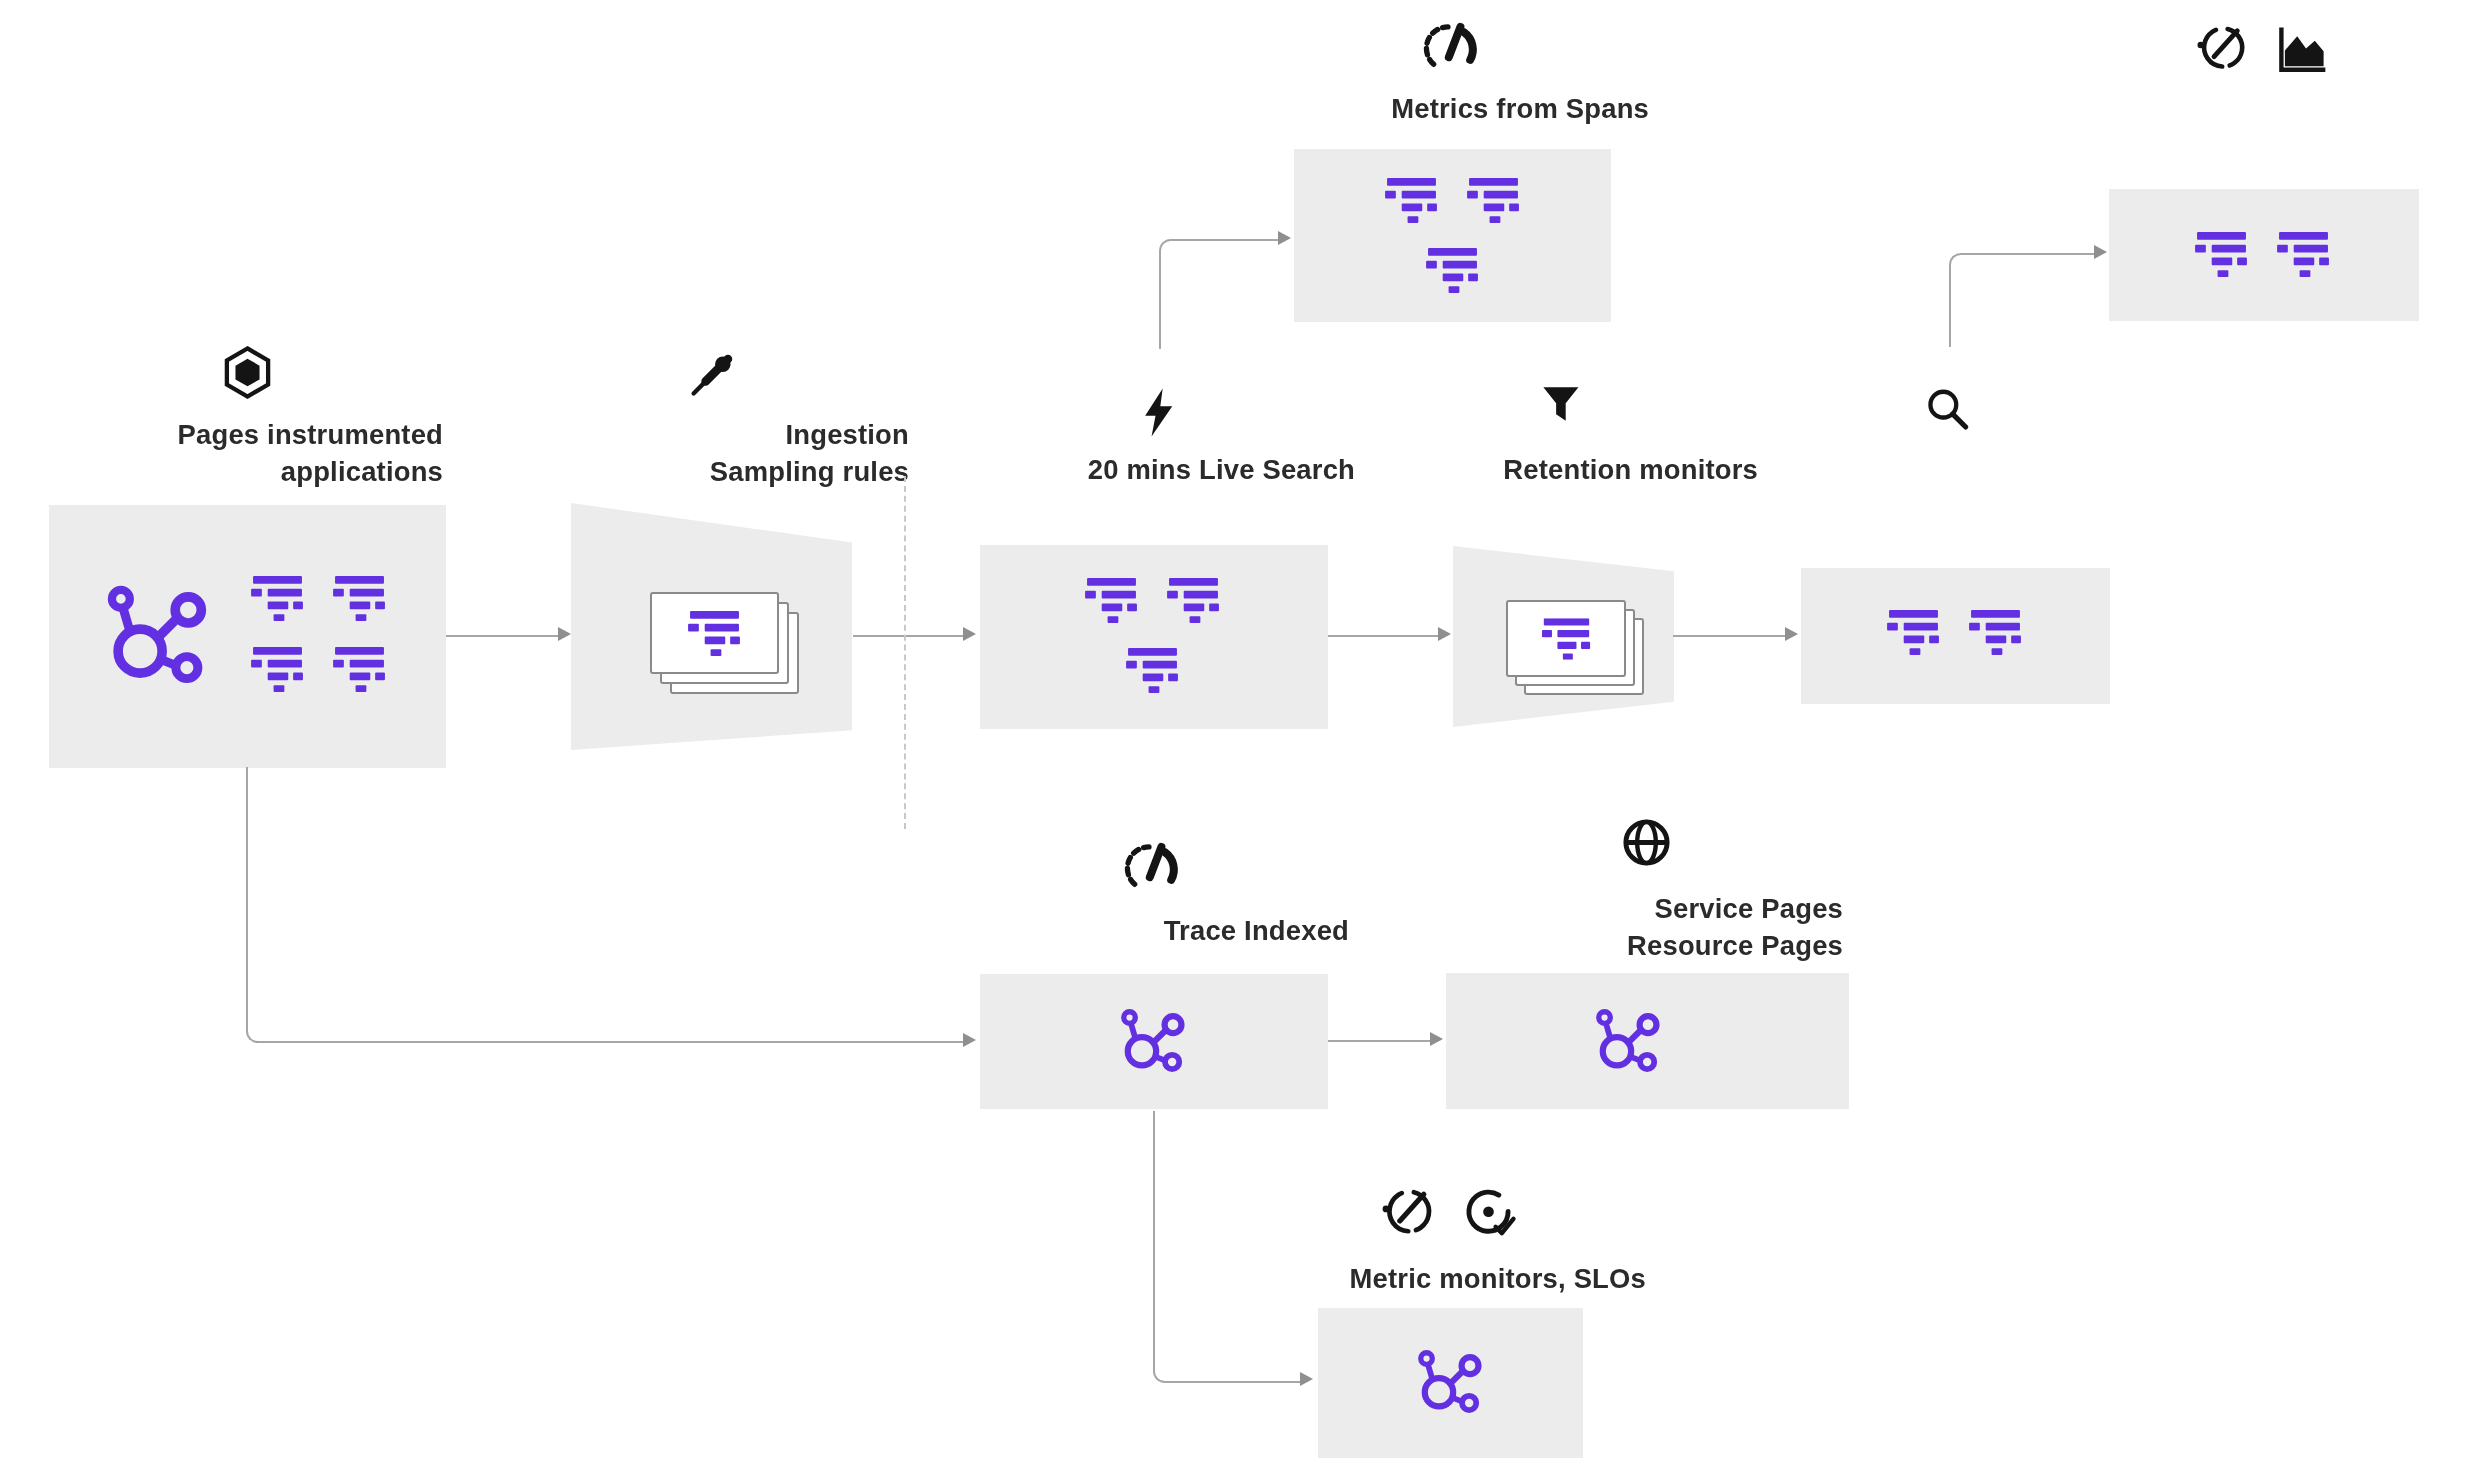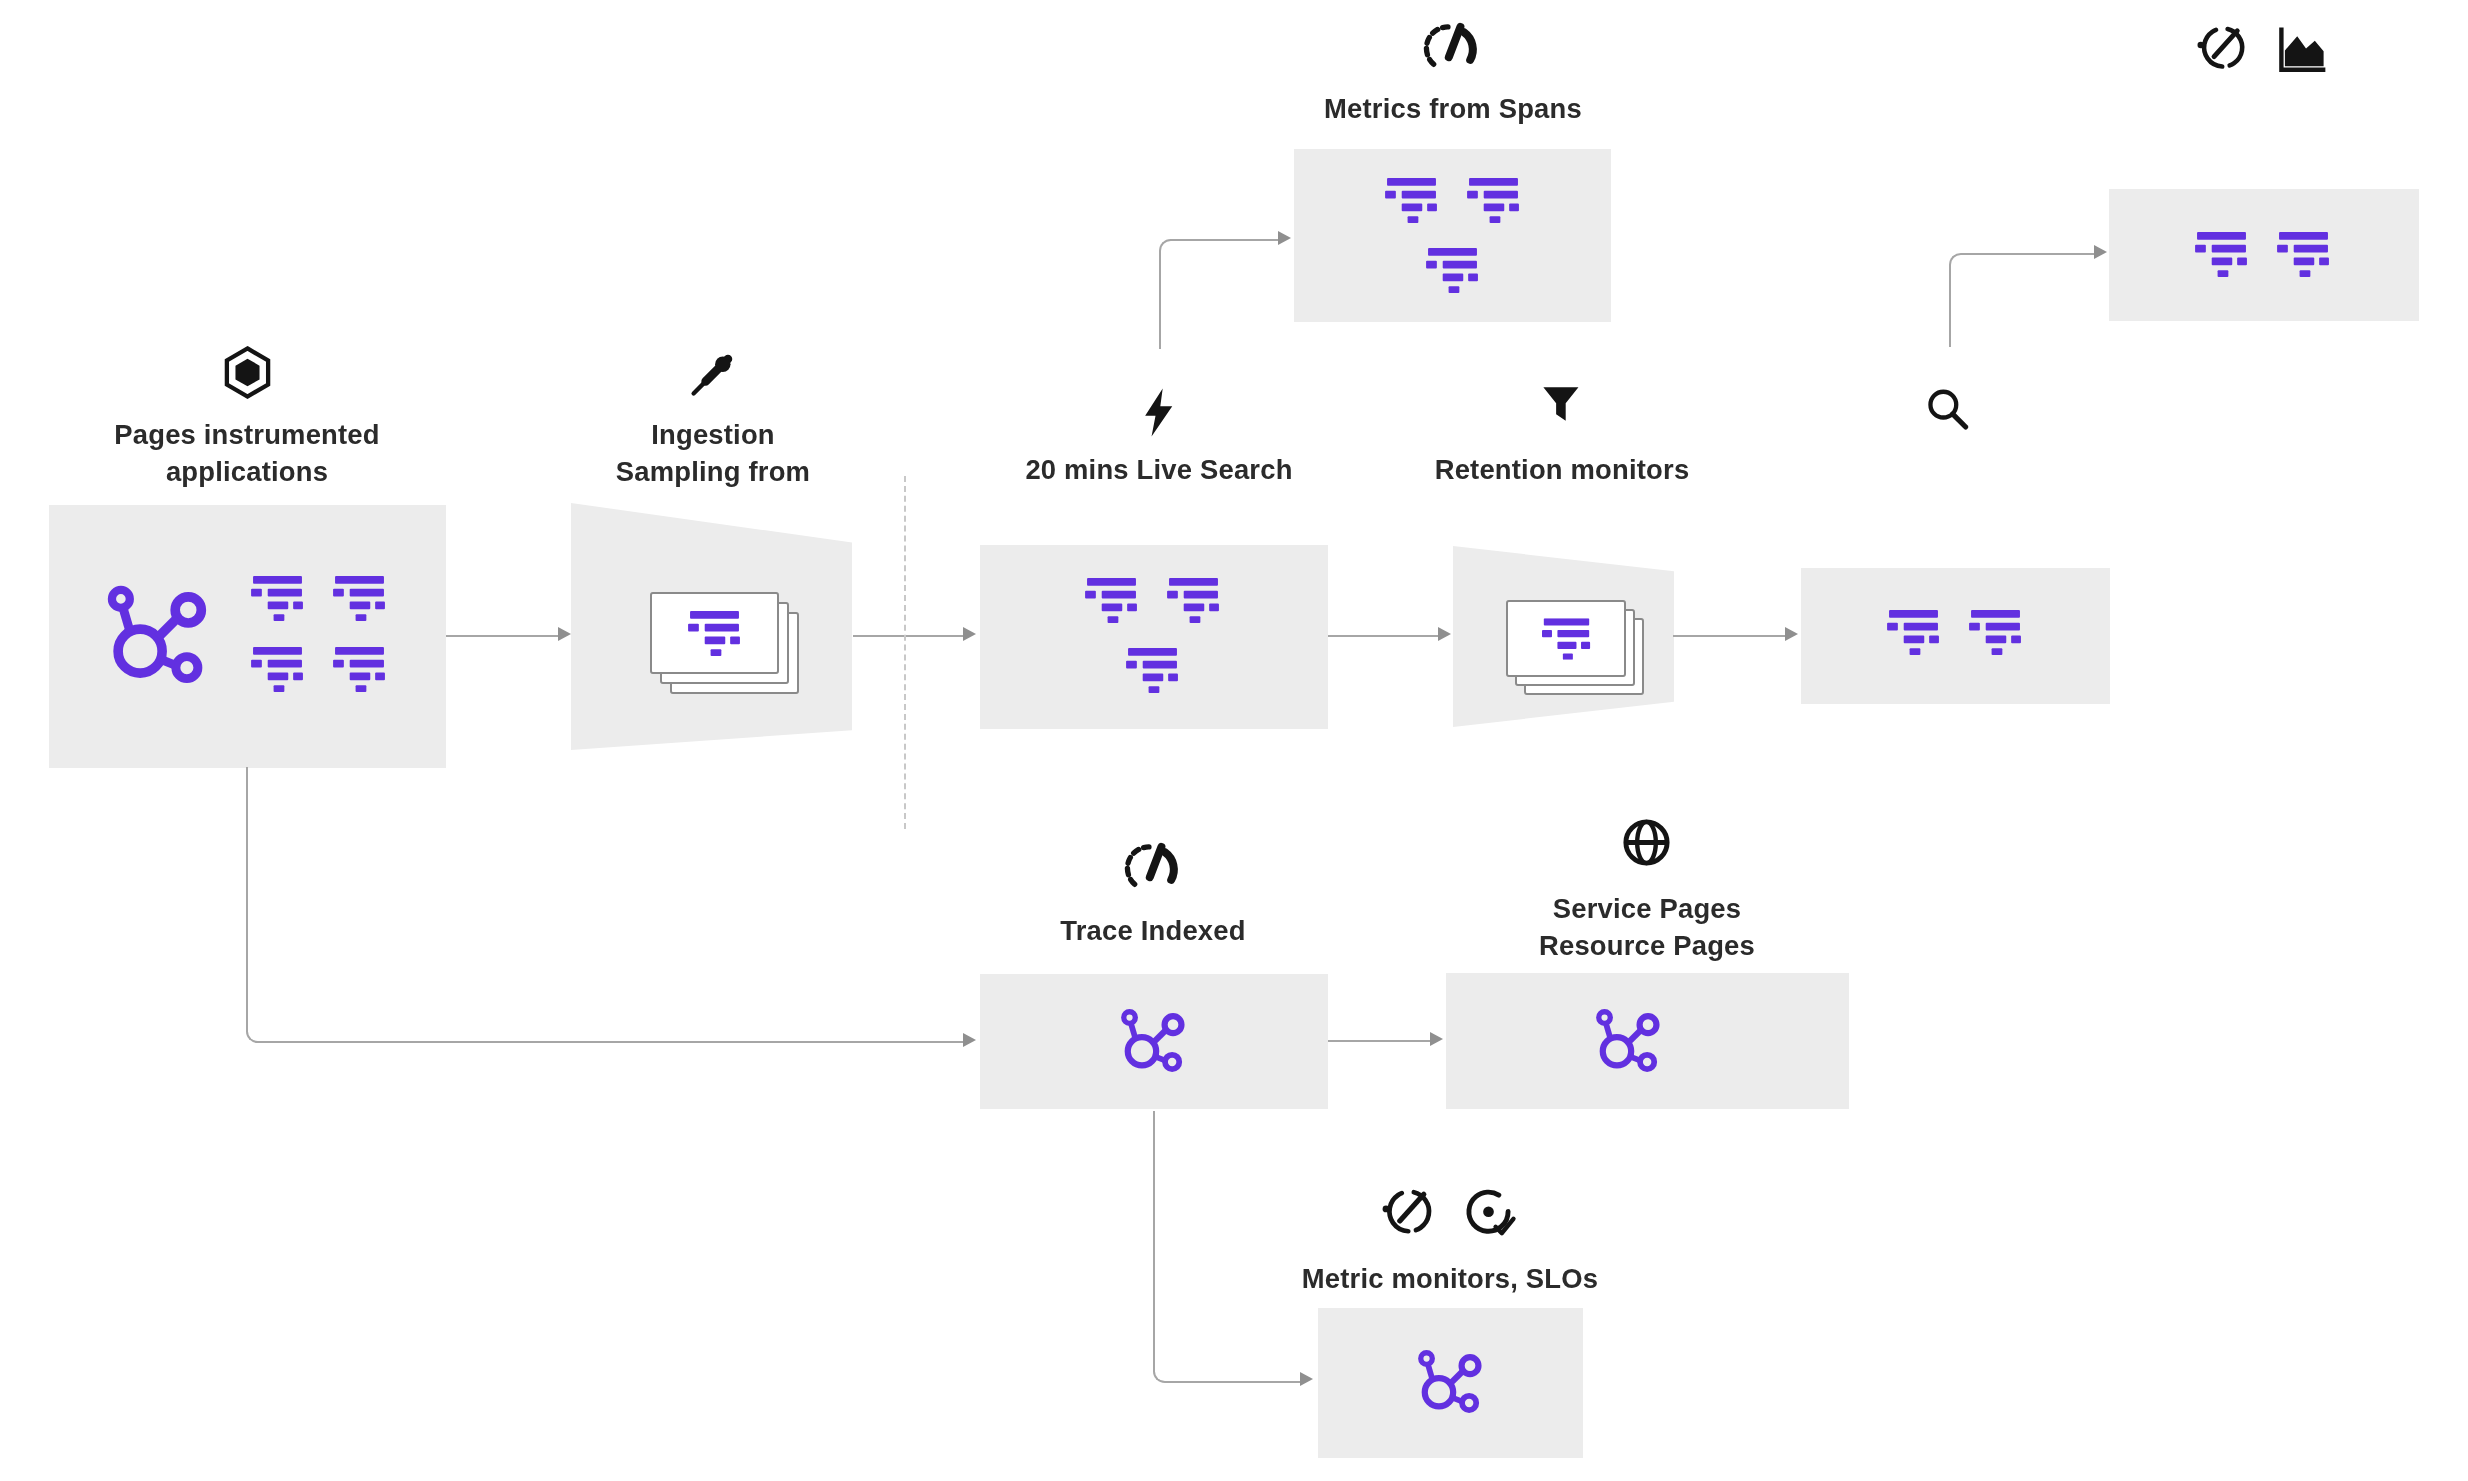--- a/index.html
+++ b/index.html
@@ -1,18 +1,18 @@
 <!DOCTYPE html>
 <html style="--purple: #6230E0; --box-gray: #ECECEC; --line-gray: #A6A6A6; --arrow-gray: #8F8F8F; --dash-gray: #C8C8C8; --text-color: #2B2B2B; --icon-black: #141414;"><head>
 <meta charset="utf-8">
 <style>
   html,body{margin:0;padding:0;background:#ffffff;}
   .stage{position:relative;width:2468px;height:1482px;background:#ffffff;overflow:hidden;
          font-family:"Liberation Sans",sans-serif;}
-  .label{position:absolute;width:392px;text-align:center;font-weight:bold;font-size:27.4px;
+  .label{position:absolute;width:392px;text-align:right;font-weight:bold;font-size:27.4px;
          line-height:37px;color:var(--text-color);white-space:pre-line;letter-spacing:0.2px;}
   .gbox{position:absolute;background:var(--box-gray);}
   .trap{position:absolute;background:var(--box-gray);}
   .icon{position:absolute;}
   .stroke-k{stroke:var(--icon-black);fill:none;}
   .fill-k{fill:var(--icon-black);stroke:none;}
   .stroke-p{stroke:var(--purple);fill:none;}
   .fill-p{fill:var(--purple);stroke:none;}
   .hline{position:absolute;height:2px;background:var(--line-gray);}
   .ah{position:absolute;width:0;height:0;border-top:7.8px solid transparent;
@@ -96,21 +96,21 @@
   <svg class="icon" style="left:333px;top:647px" width="53" height="45" viewBox="0 0 54 46">
       <use href="#sym-span-list"></use>
     </svg>
 
   <svg class="icon" style="left:685px;top:347px" width="55" height="55" viewBox="0 0 64 64">
     <circle class="fill-k" cx="44" cy="20" r="9"></circle>
     <line class="stroke-k" x1="50" y1="14" x2="24" y2="40" stroke-width="10" stroke-linecap="round"></line>
     <line class="stroke-k" x1="24" y1="40" x2="10" y2="54" stroke-width="5" stroke-linecap="round"></line>
   </svg>
   <div class="label" style="left:517px;top:416px">Ingestion
-Sampling from</div>
+Sampling rules</div>
   <div class="trap" style="left:571px;top:503px;width:281px;height:247px;clip-path:polygon(0 0,100% 16%,100% 92%,0 100%)"></div>
   <div class="cards" style="left:650px;top:592px;width:147px;height:100px">
     <div class="card back" style="left:19.6px;top:19.6px;width:125px;height:78px"></div>
     <div class="card mid" style="left:9.8px;top:9.8px;width:125px;height:78px"></div>
     <div class="card front" style="left:0;top:0;width:125px;height:78px">
       <svg width="53" height="45" viewBox="0 0 54 46">
           <use href="#sym-span-list"></use>
         </svg>
     </div>
   </div>

